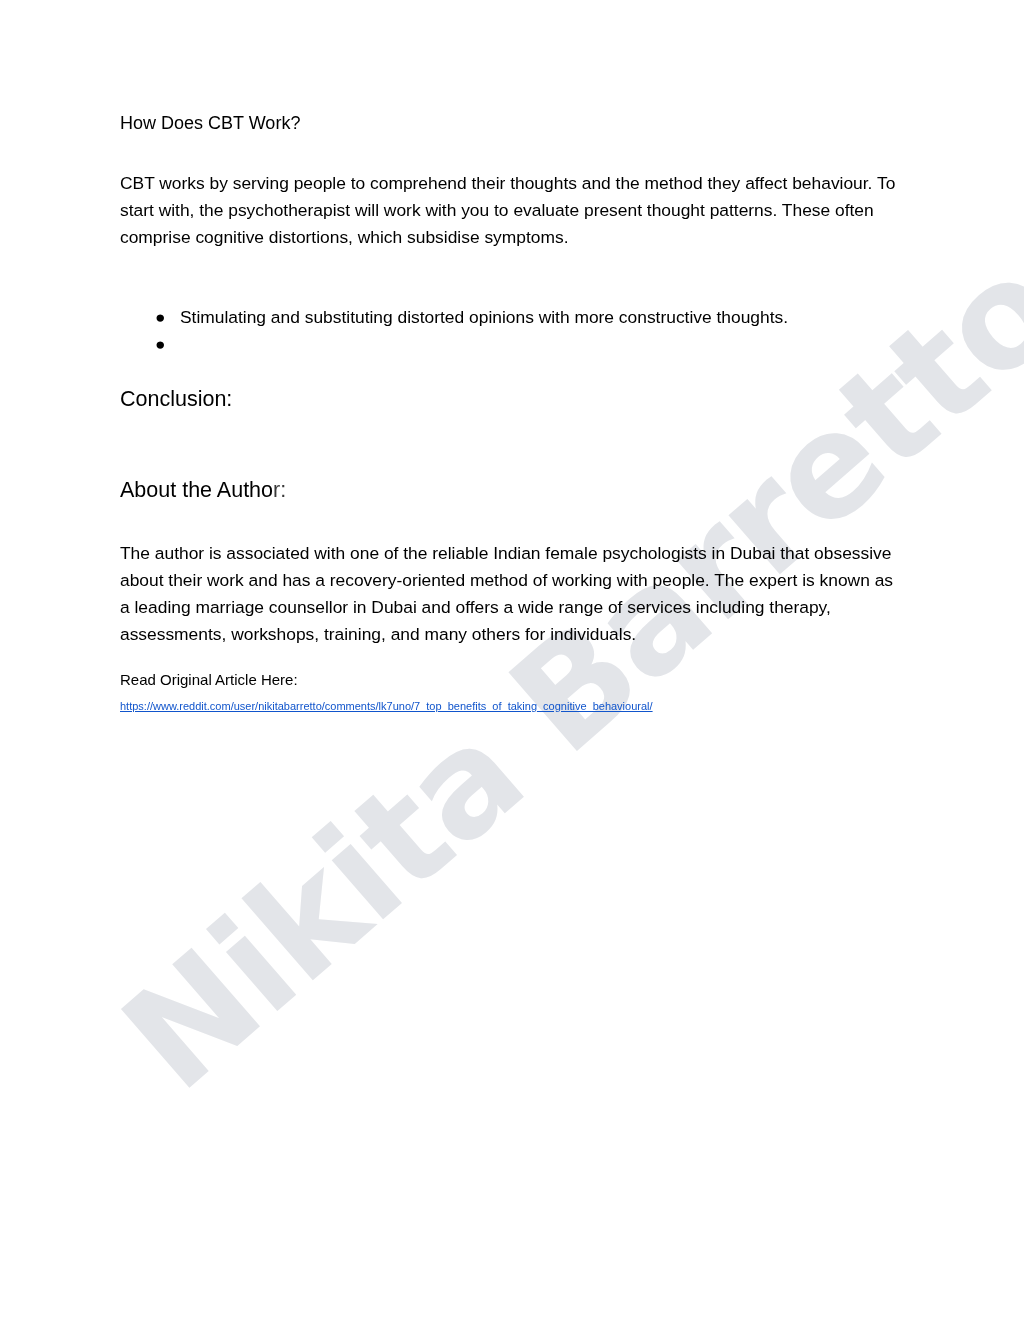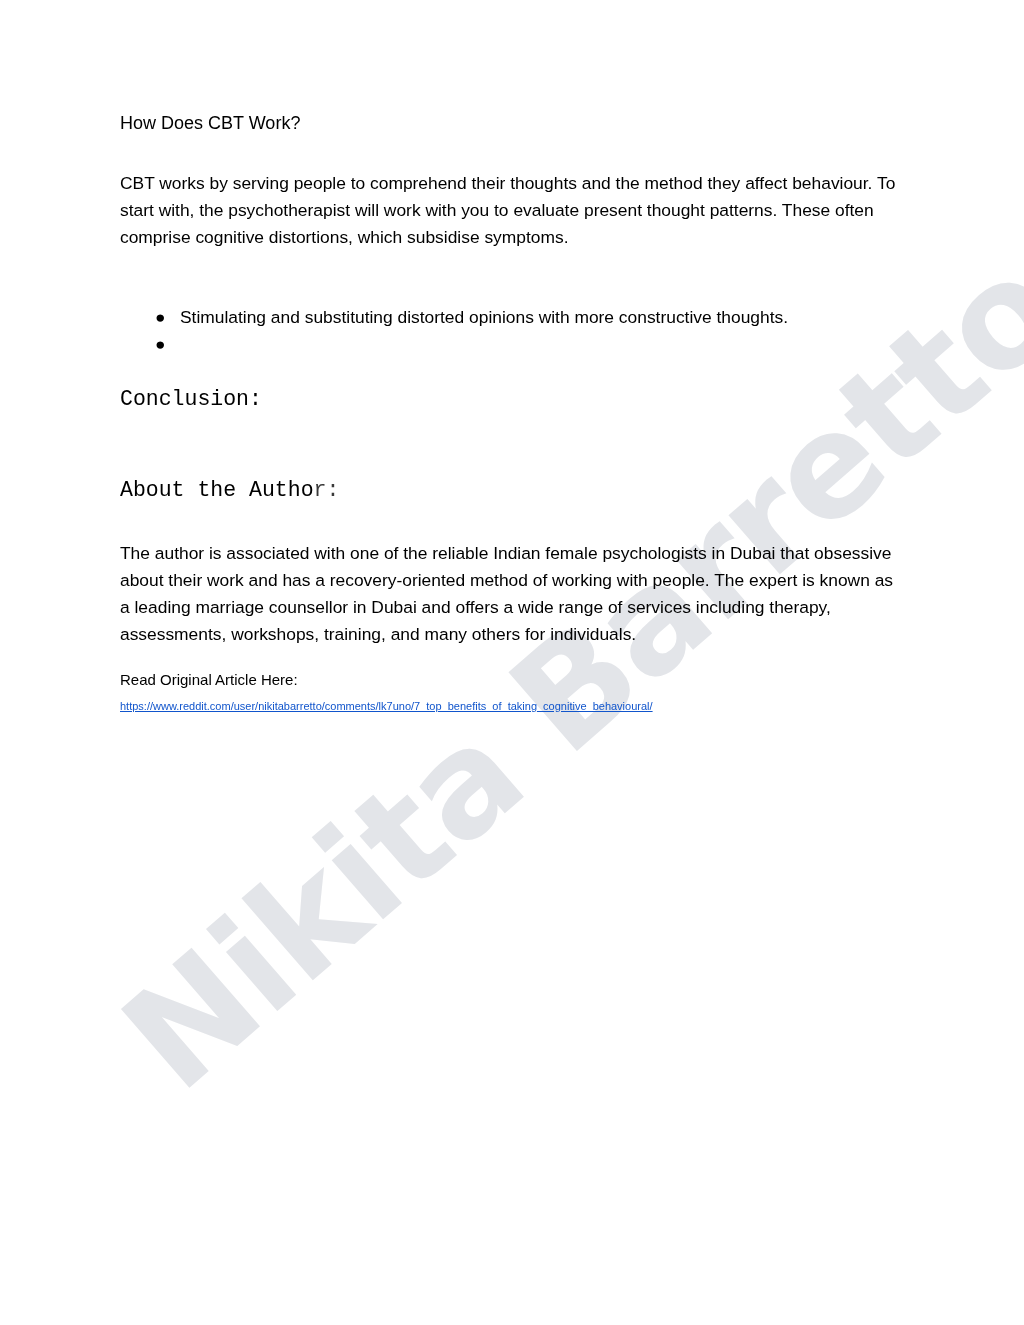--- a/index.html
+++ b/index.html
@@ -60,21 +60,20 @@
     color: #000;
     margin: 0;
     padding-top: 113px;
   }
   .h2 {
     font-size: 21.5px;
     font-weight: 400;
     line-height: 1.2;
     color: #000;
     margin: 0;
-    font-family: Liberation Mono, monospace;
   }
   .h2 .tail-accent { color: #3a3a3a; }
   p.body {
     font-size: 17.4px;
     line-height: 27.1px;
     margin: 0;
     color: #000;
   }
   ul.bullets {
     margin: 0;

